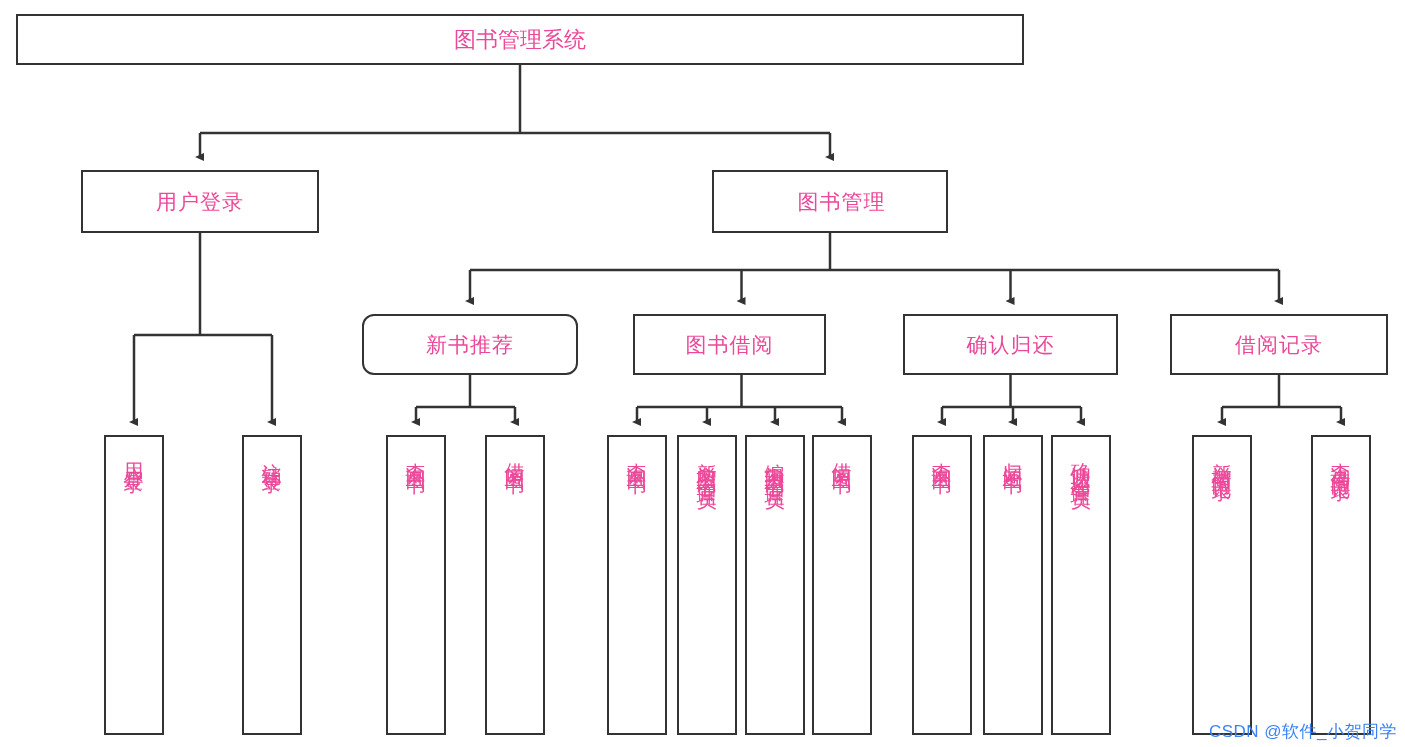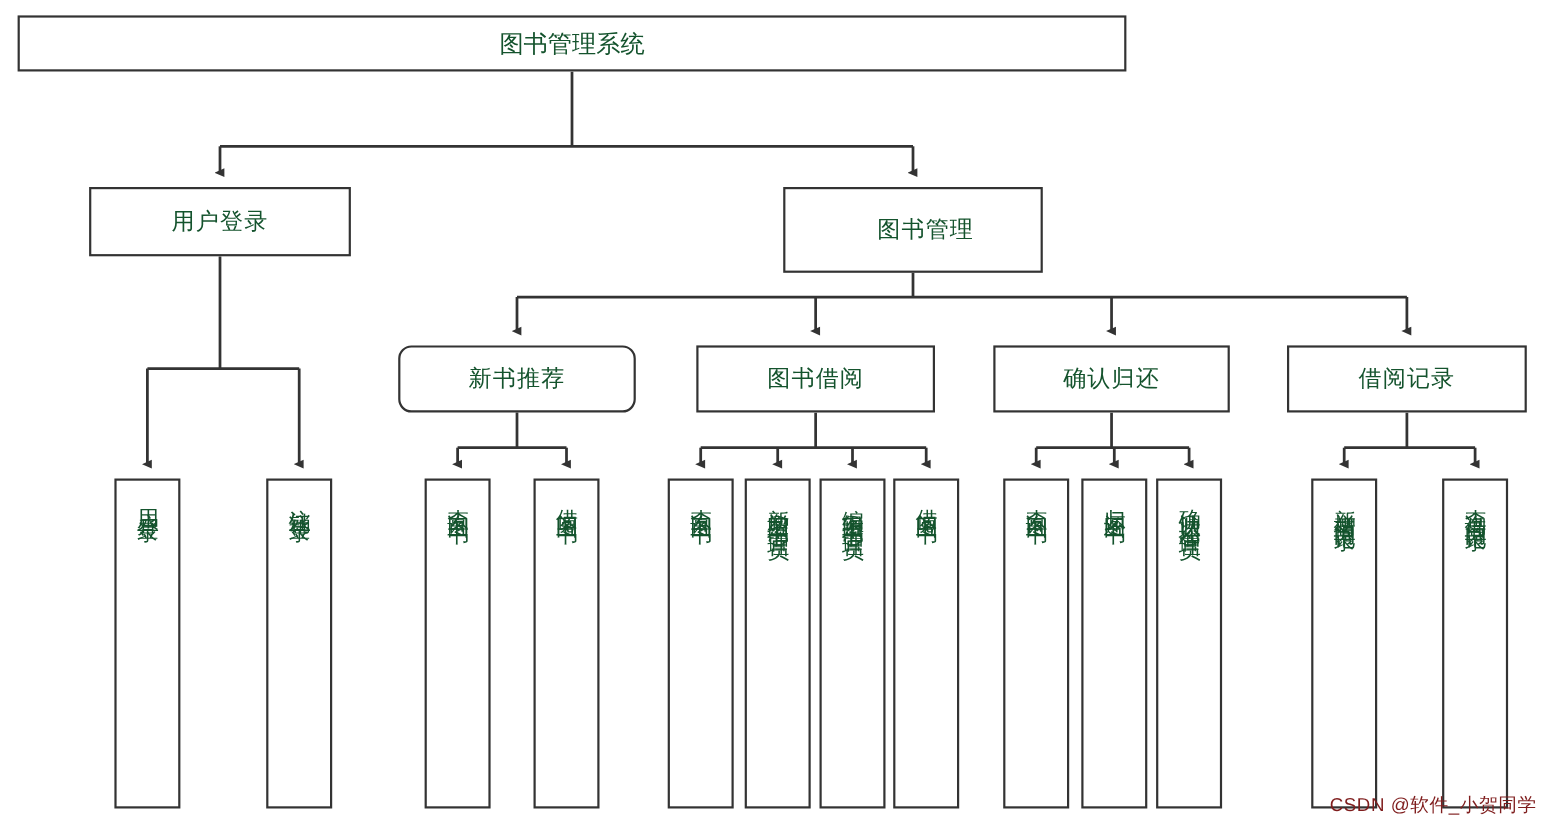--- a/index.html
+++ b/index.html
@@ -26,21 +26,21 @@
     pointer-events: none;
   }
   .node {
     position: absolute;
     box-sizing: border-box;
     border: 2.5px solid #333333;
     background: #ffffff;
     display: flex;
     align-items: center;
     justify-content: center;
-    color: #14532d;
+    color: #ec4899;
   }
   .node.horiz {
     font-size: 21px;
     letter-spacing: 1px;
     line-height: 1.1;
   }
   .node.root {
     font-size: 22px;
   }
   .node.leaf {
@@ -55,21 +55,21 @@
     letter-spacing: 4px;
     line-height: 1.0;
     white-space: nowrap;
     display: block;
   }
   .watermark {
     position: absolute;
     right: 8px;
     bottom: 4px;
     font-size: 17px;
-    color: #7f1d1d;
+    color: #3b82f6;
     letter-spacing: 0.5px;
     white-space: nowrap;
     z-index: 5;
   }
 </style>
 </head>
 <body>
 
 <div id="canvas">
 
@@ -116,28 +116,28 @@
       </g>
   </svg>
 
   <div class="node root" style="left: 16px; top: 14px; width: 1008px; height: 51px;">
     <span>图书管理系统</span>
   </div>
 
   <div class="node horiz" style="left: 81px; top: 170px; width: 238px; height: 63px;">
     <span>用户登录</span>
   </div>
-  <div class="node horiz" style="left: 712px; top: 170px; width: 236px; height: 78px; padding-left: 23px;">
+  <div class="node horiz" style="left: 712px; top: 170px; width: 236px; height: 63px; padding-left: 23px;">
     <span>图书管理</span>
   </div>
 
   <div class="node horiz" style="left: 362px; top: 314px; width: 216px; height: 61px; border-radius: 12px;">
     <span>新书推荐</span>
   </div>
-  <div class="node horiz" style="left: 633px; top: 314px; width: 217px; height: 61px;">
+  <div class="node horiz" style="left: 633px; top: 314px; width: 193px; height: 61px;">
     <span>图书借阅</span>
   </div>
   <div class="node horiz" style="left: 903px; top: 314px; width: 215px; height: 61px;">
     <span>确认归还</span>
   </div>
   <div class="node horiz" style="left: 1170px; top: 314px; width: 218px; height: 61px;">
     <span>借阅记录</span>
   </div>
 
   <div class="node leaf" style="left: 104px; top: 435px; width: 60px; height: 300px;">

